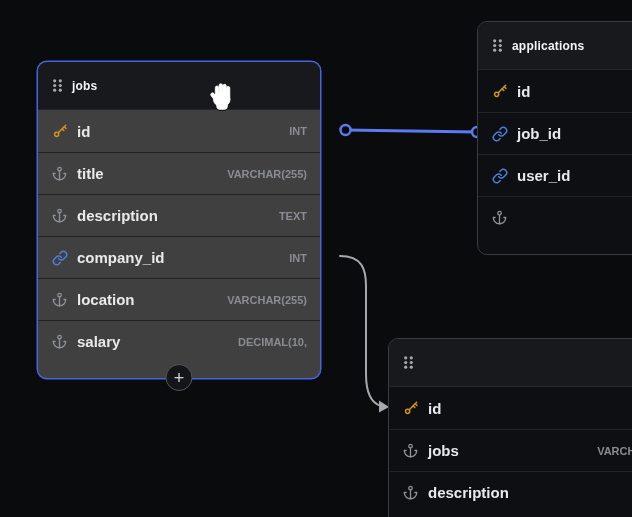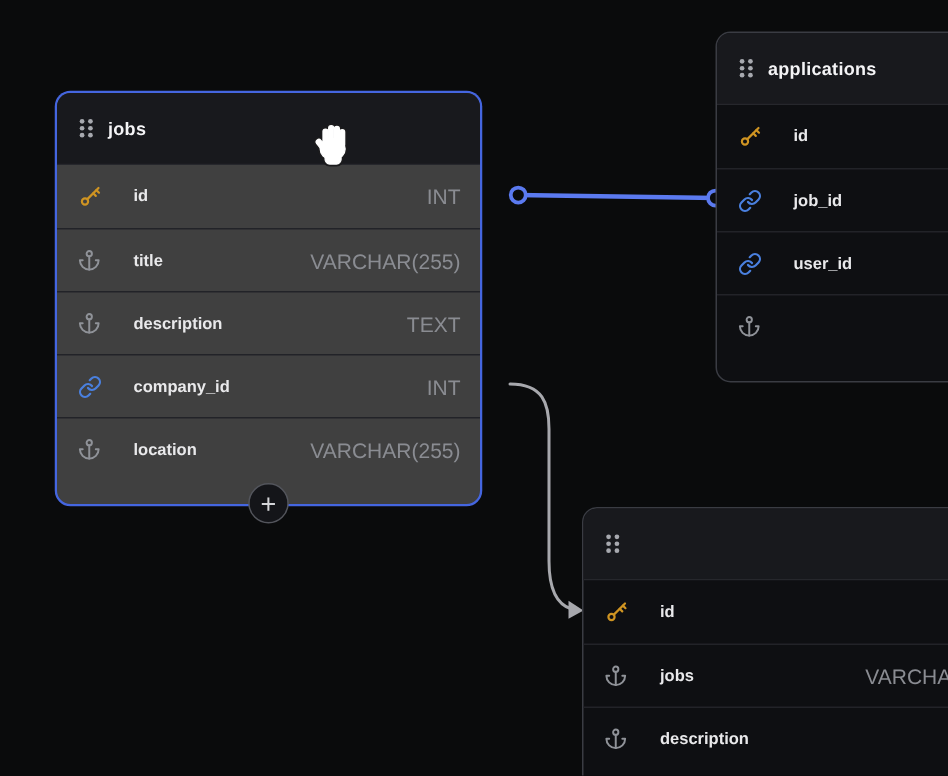--- a/index.html
+++ b/index.html
@@ -7,22 +7,22 @@
   #canvas{position:relative;width:632px;height:517px;overflow:hidden;background:#0a0b0c;}
   #wires{position:absolute;left:0;top:0;z-index:1;}
   .db-table{position:absolute;z-index:2;background:#0e0f12;border:1px solid #3a3c43;border-radius:10px;box-sizing:border-box;}
   .db-table.selected{border:1.5px solid #4566e0;box-shadow:0 0 0 0.5px #4566e0;}
   .t-header{height:48px;display:flex;align-items:center;padding:0 12px;background:#18191d;border-bottom:1px solid #26272c;border-radius:9px 9px 0 0;box-sizing:border-box;}
   .grip{width:14px;height:16px;display:flex;align-items:center;justify-content:center;color:#a7a9af;flex:0 0 auto;cursor:grab;}
   .t-title{margin-left:8px;color:#f4f4f6;font-weight:700;font-size:12px;letter-spacing:.2px;white-space:nowrap;}
   .t-row{height:42px;display:flex;align-items:center;padding:0 13px;box-sizing:border-box;}
   .t-row + .t-row{border-top:1px solid #222328;}
   .f-icon{width:17px;height:17px;display:flex;align-items:center;justify-content:center;flex:0 0 auto;}
-  .f-name{margin-left:21px;color:#e9e9eb;font-size:11px;font-weight:600;white-space:nowrap;}
-  .f-type{margin-left:auto;color:#8a8c92;font-size:14px;white-space:nowrap;font-weight:400;}
+  .f-name{margin-left:9px;color:#e9e9eb;font-size:15px;font-weight:600;white-space:nowrap;}
+  .f-type{margin-left:auto;color:#8a8c92;font-size:11px;white-space:nowrap;font-weight:700;}
   .t-footer{height:16px;}
   .add-btn{position:absolute;left:50%;bottom:-13px;transform:translateX(-50%);width:27px;height:27px;border-radius:50%;background:#141519;border:1.5px solid #53555c;color:#d4d5d8;display:flex;align-items:center;justify-content:center;font-size:18px;font-weight:400;line-height:1;box-sizing:border-box;z-index:4;cursor:pointer;}
   #cursor{position:absolute;z-index:6;}
 </style>
 </head>
 <body>
 
 <div id="canvas" style="background: rgb(10, 11, 12);">
   <svg id="wires" width="632" height="517">
       <path d="M 345 130 L 477 132" stroke="#5b7af0" stroke-width="3" fill="none"></path>
@@ -94,20 +94,31 @@
         <span class="f-icon" style="color: rgb(143, 146, 152);">
           <svg width="15" height="15" viewBox="0 0 24 24" fill="none" stroke="currentColor" stroke-width="2.1" stroke-linecap="round" stroke-linejoin="round">
             <circle cx="12" cy="5" r="2.8"></circle>
             <path d="M12 22 V8"></path>
             <path d="M5 12 H2 a10 10 0 0 0 20 0 h-3"></path>
           </svg>
         </span>
         <span class="f-name">location</span>
         <span class="f-type">VARCHAR(255)</span>
       </div>
+      <div class="t-row">
+        <span class="f-icon" style="color: rgb(143, 146, 152);">
+          <svg width="15" height="15" viewBox="0 0 24 24" fill="none" stroke="currentColor" stroke-width="2.1" stroke-linecap="round" stroke-linejoin="round">
+            <circle cx="12" cy="5" r="2.8"></circle>
+            <path d="M12 22 V8"></path>
+            <path d="M5 12 H2 a10 10 0 0 0 20 0 h-3"></path>
+          </svg>
+        </span>
+        <span class="f-name">salary</span>
+        <span class="f-type">DECIMAL(10,</span>
+      </div>
       <div class="t-footer"></div>
       <div class="add-btn">+</div>
     </div>
     <div class="db-table" style="left: 477px; top: 21px; width: 303px; background: rgb(14, 15, 18);">
       <div class="t-header" style="background: rgb(24, 25, 29);">
         <span class="grip" style="color: rgb(167, 169, 175);">
           <svg width="13" height="15" viewBox="0 0 14 16" fill="currentColor">
             <circle cx="4" cy="3" r="1.7"></circle>
             <circle cx="10" cy="3" r="1.7"></circle>
             <circle cx="4" cy="8" r="1.7"></circle>

